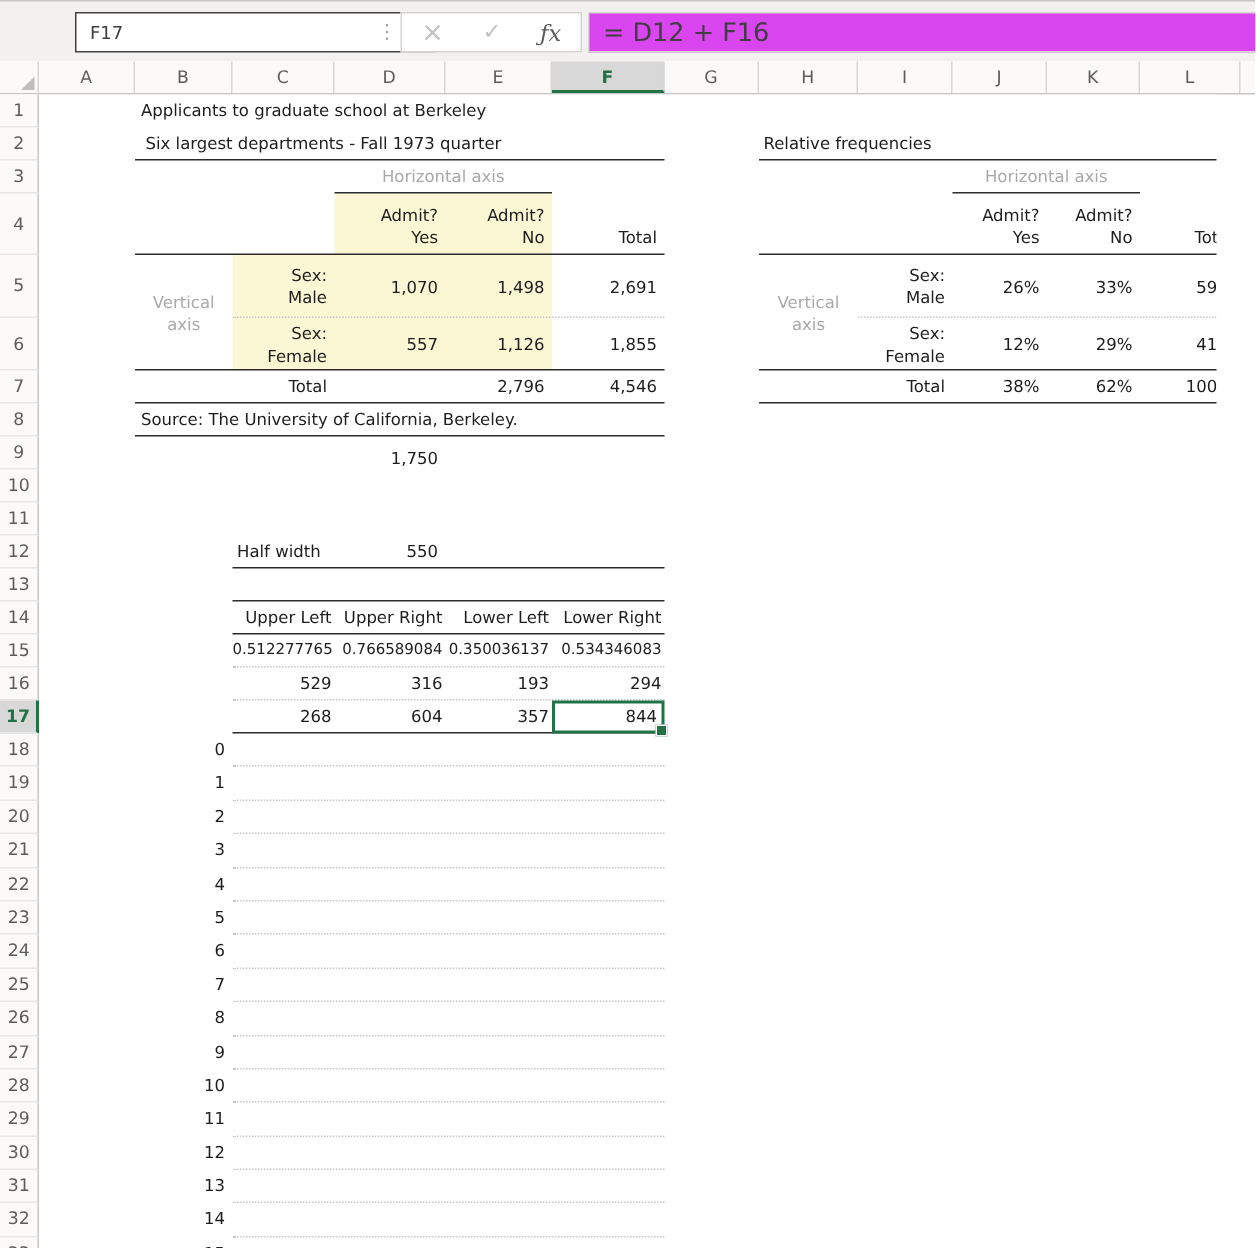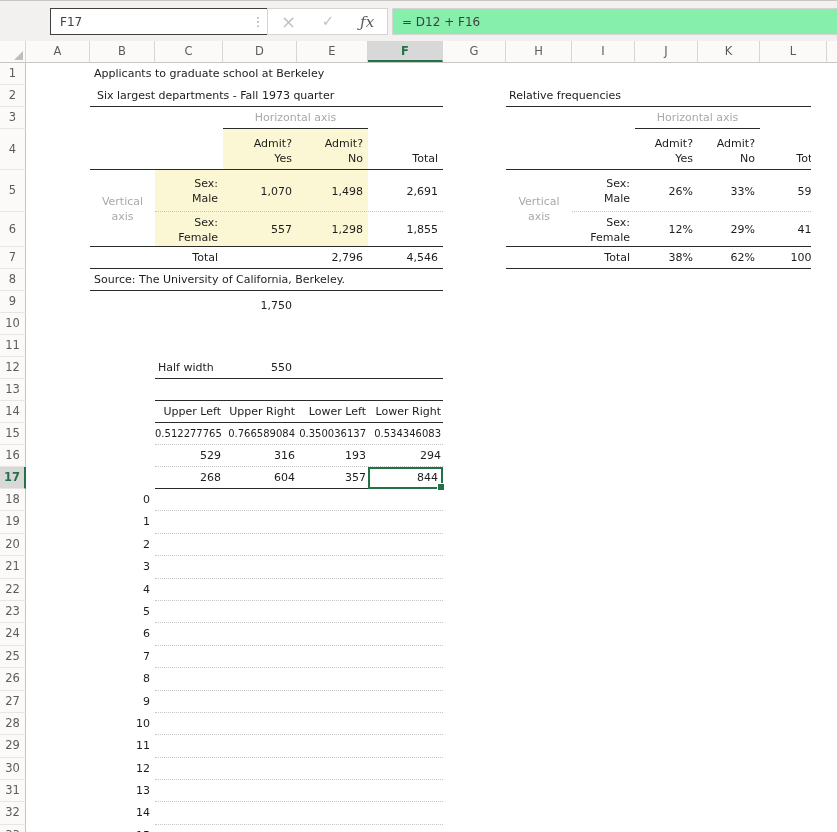--- a/index.html
+++ b/index.html
@@ -15,23 +15,23 @@
     font-size:12px; color:#3f3f3f;margin-left:44px; }
   .nb-arrow { margin-left:auto; padding-right:9px; font-size:9px; color:#7a7a7a; }
   .dots { position:absolute; left:251px; top:7px; height:27px; width:14px; display:flex;
     align-items:center; justify-content:center; color:#a5a3a2; font-size:13px; }
   .fxgroup { position:absolute; left:267px; top:7px; width:121px; height:27px; background:#fff;
     border:1px solid #d6d4d2; display:flex; align-items:center; justify-content:space-around; }
   .tb-x { color:#c3c3c3; font-size:18px; line-height:1; }
   .tb-check { color:#c3c3c3; font-size:15px; line-height:1; }
   .tb-fx { color:#5a5a5a; font-size:15px; font-style:italic;
     font-family:"DejaVu Serif","Liberation Serif",serif; }
-  .fbar { position:absolute; left:392px; top:7px; right:0; height:27px; background:#86efac;
+  .fbar { position:absolute; left:392px; top:7px; right:0; height:27px; background:#d946ef;
     border:1px solid #d6d4d2; border-right:none; display:flex; align-items:center;
-    padding-left:9px; font-size:12px; color:#3f3f3f; }
+    padding-left:9px; font-size:17px; color:#3f3f3f; }
 
   
   .colhead { position:absolute; top:41px; left:0; right:0; height:22px; background:#fbfaf9;
     border-bottom:1px solid #c8c6c5; display:flex; font-size:11.5px; color:#5c5c5c; }
   .corner { width:26px; height:100%; border-right:1px solid #d8d6d5; position:relative; }
   .corner::after { content:''; position:absolute; right:2px; bottom:2px;
     border-left:9px solid transparent; border-bottom:9px solid #c0bebd; }
   .letters { display:contents; }
   .letters > div { text-align:center; line-height:21px; border-right:1px solid #d8d6d5; }
   .letters > div:nth-child(1){width:64px} .letters > div:nth-child(2){width:65px}
@@ -181,21 +181,21 @@
     <div class="c vc" style="left:223px; top:107px; width:69px; height:42px;">1,070</div>
     <div class="c vc" style="left:297px; top:107px; width:66px; height:42px;">1,498</div>
     <div class="c vc" style="left:368px; top:107px; width:70px; height:42px;">2,691</div>
     <div class="dot" style="left:155px; top:148px; width:288px;"></div>
 
     <div class="c ml r" style="left:155px; top:149px; width:63px; height:35px;">
       <span>Sex:</span>
       <span>Female</span>
     </div>
     <div class="c vc" style="left:223px; top:149px; width:69px; height:35px;">557</div>
-    <div class="c vc" style="left:297px; top:149px; width:66px; height:35px;">1,298</div>
+    <div class="c vc" style="left:297px; top:149px; width:66px; height:35px;">1,126</div>
     <div class="c vc" style="left:368px; top:149px; width:70px; height:35px;">1,855</div>
     <div class="ln" style="left:90px; top:183px; width:353px;"></div>
 
     <div class="c r" style="left:155px; top:184px; width:63px;">Total</div>
     <div class="c r" style="left:223px; top:184px; width:69px;margin-top:48px;">1,750</div>
     <div class="c r" style="left:297px; top:184px; width:66px;">2,796</div>
     <div class="c r" style="left:368px; top:184px; width:70px;">4,546</div>
     <div class="ln" style="left:90px; top:205px; width:353px;"></div>
 
     <div class="c" style="left:94px; top:206px;">Source: The University of California, Berkeley.</div>

